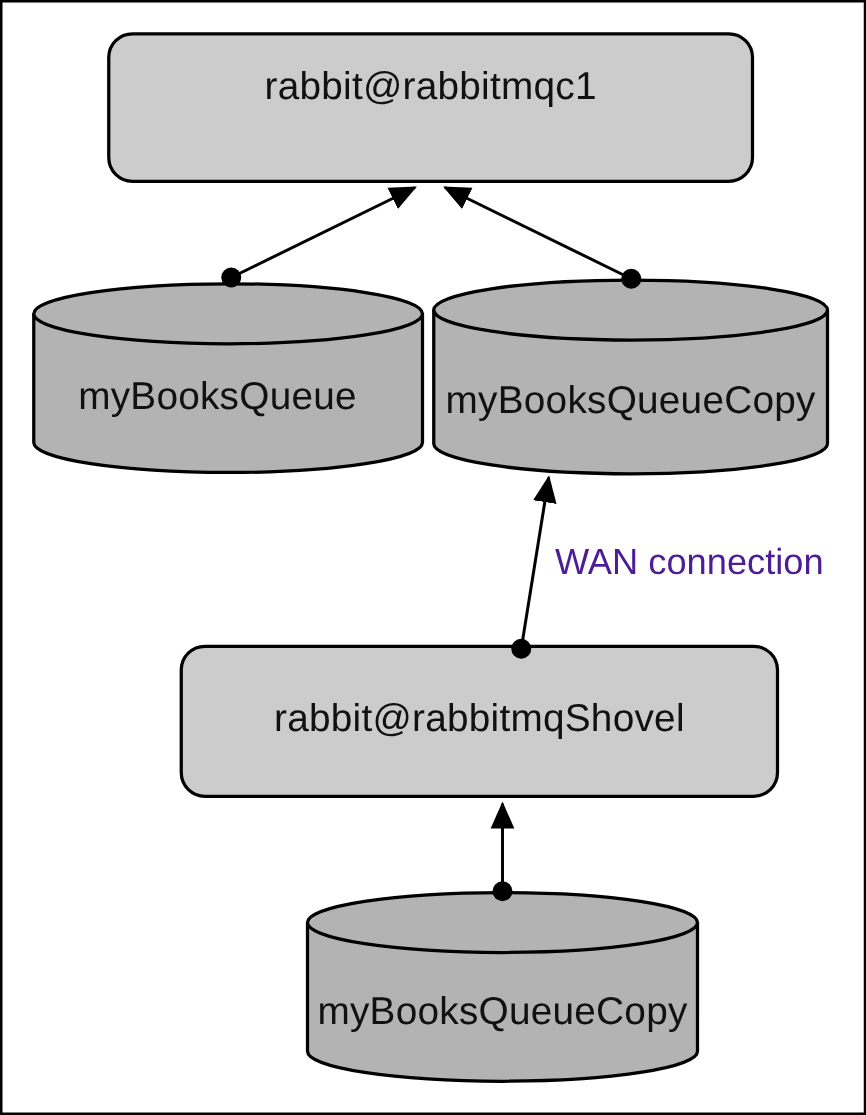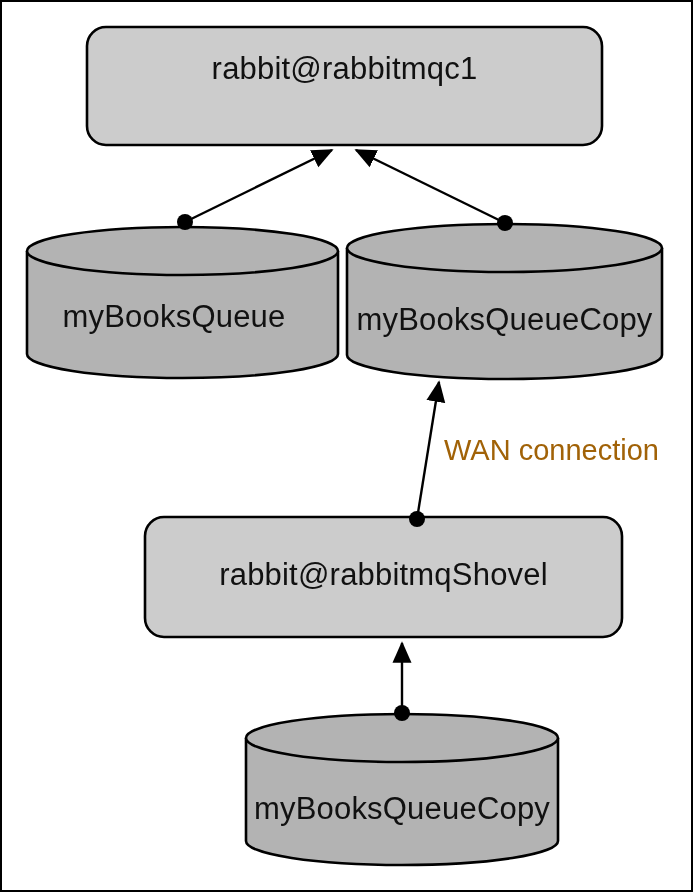--- a/index.html
+++ b/index.html
@@ -30,21 +30,21 @@
     justify-content: center;
     text-align: center;
     color: #111111;
     font-size: 31px;
     letter-spacing: 0.2px;
     pointer-events: none;
     white-space: nowrap;
   }
   .edge-label {
     position: absolute;
-    color: #a16207;
+    color: #4c1d95;
     font-size: 29px;
     pointer-events: none;
     white-space: nowrap;
   }
 </style>
 </head>
 <body>
 
 <div class="frame">
 

